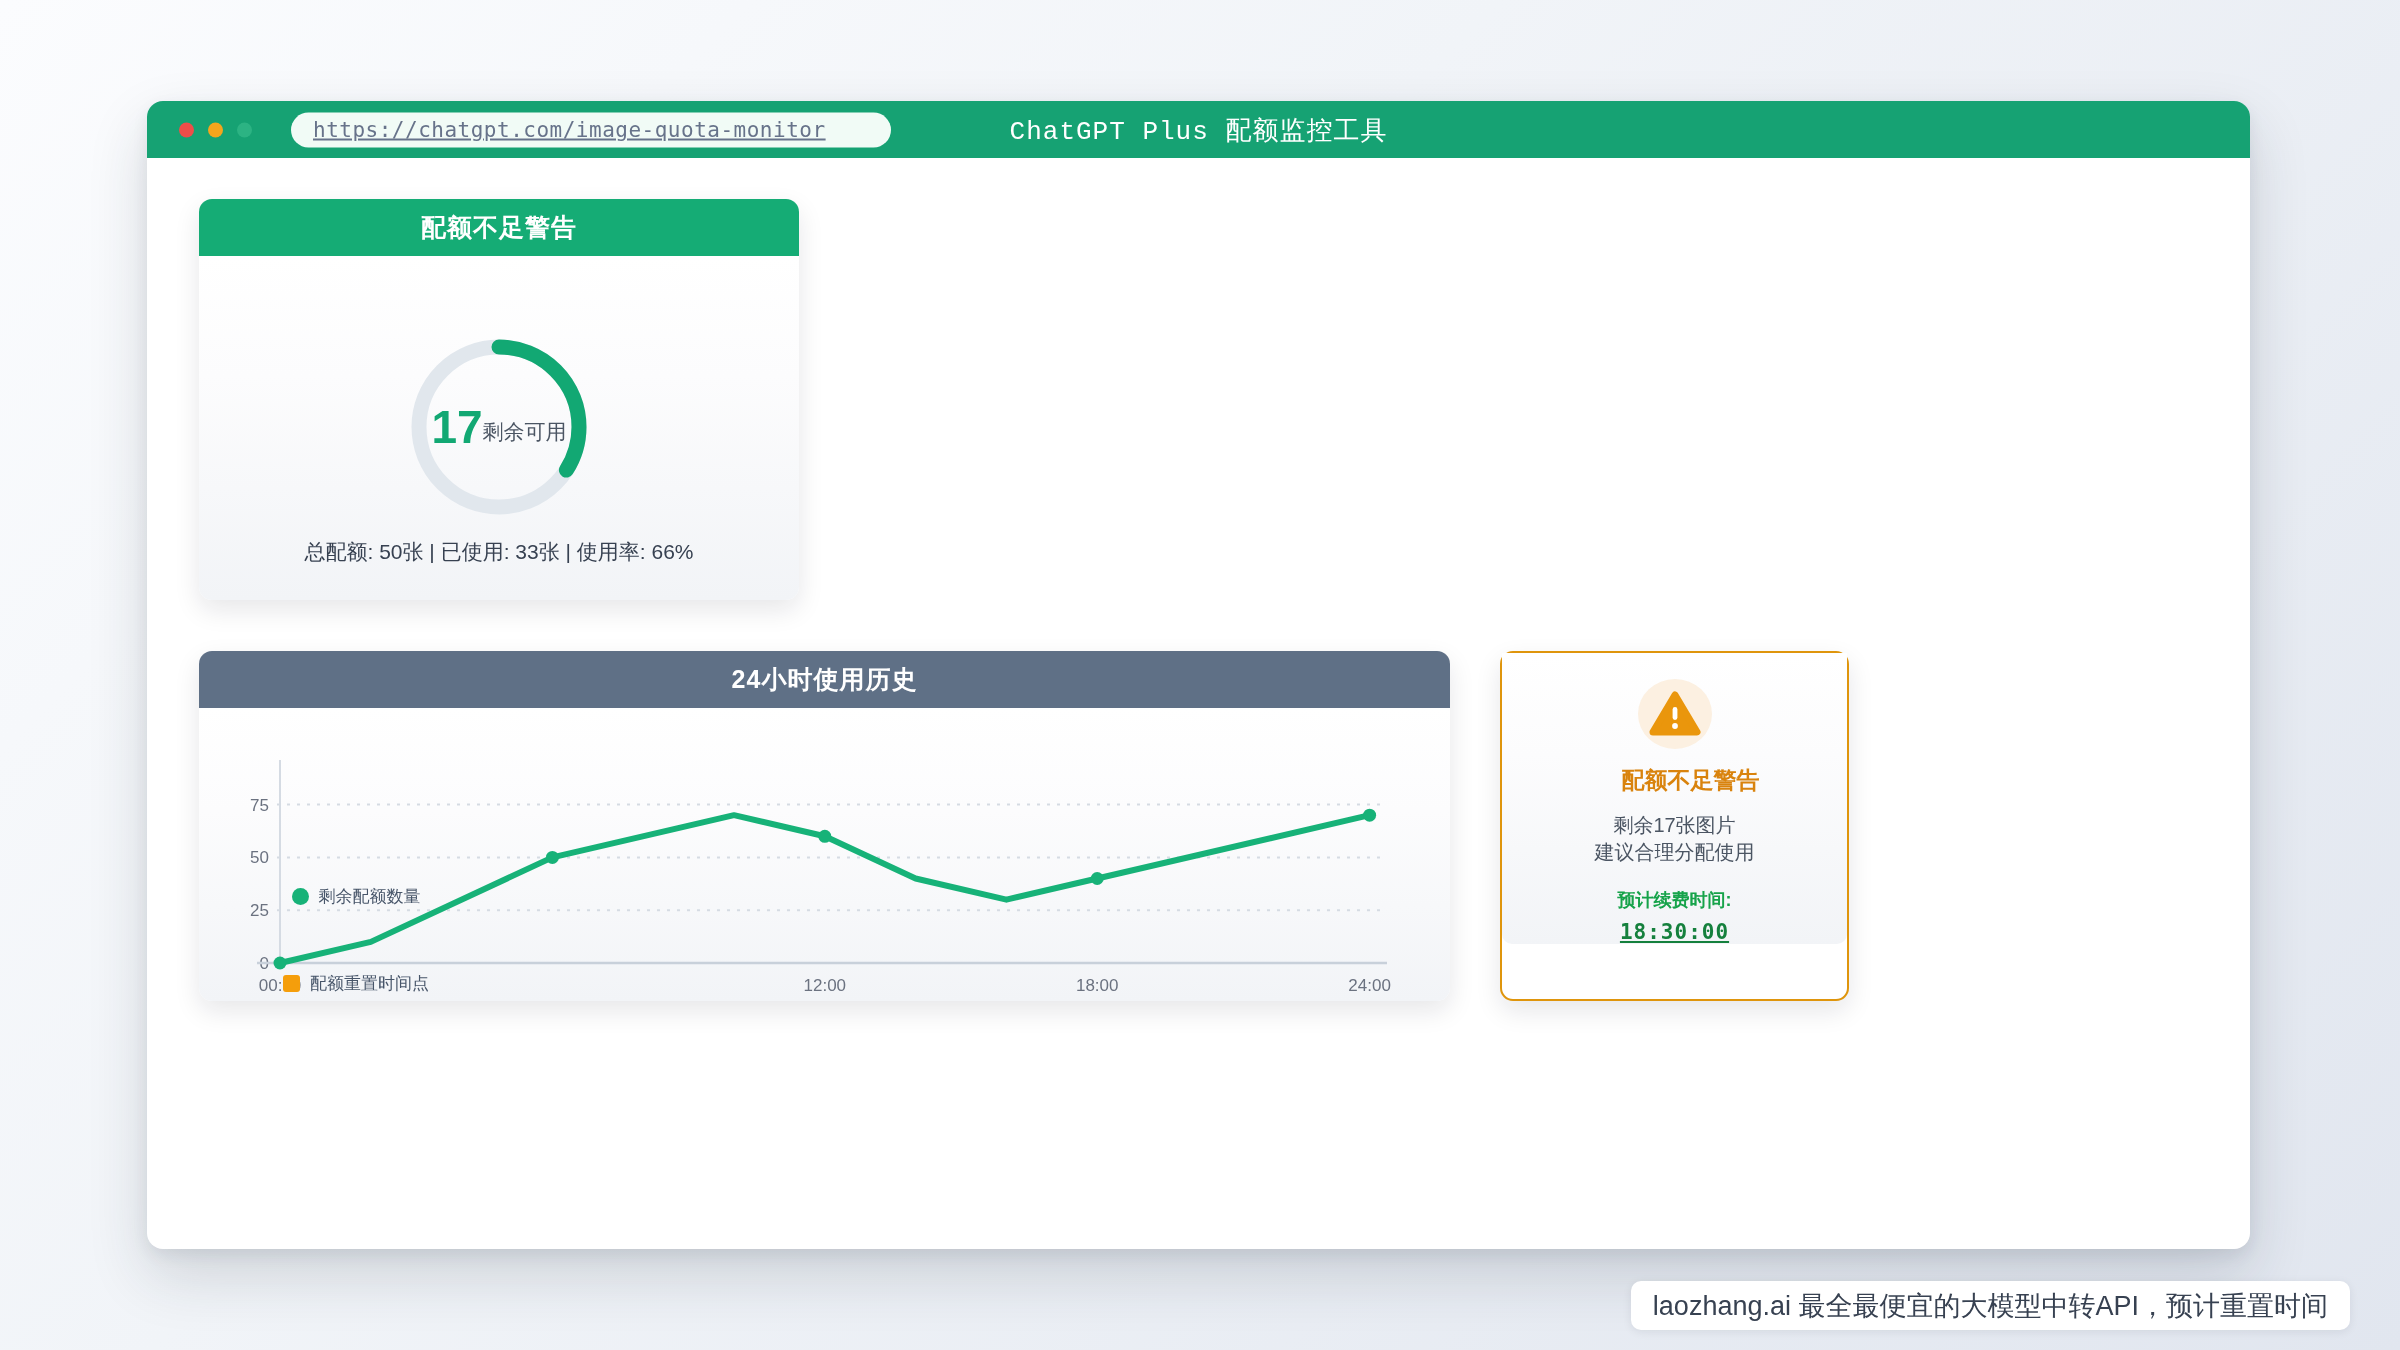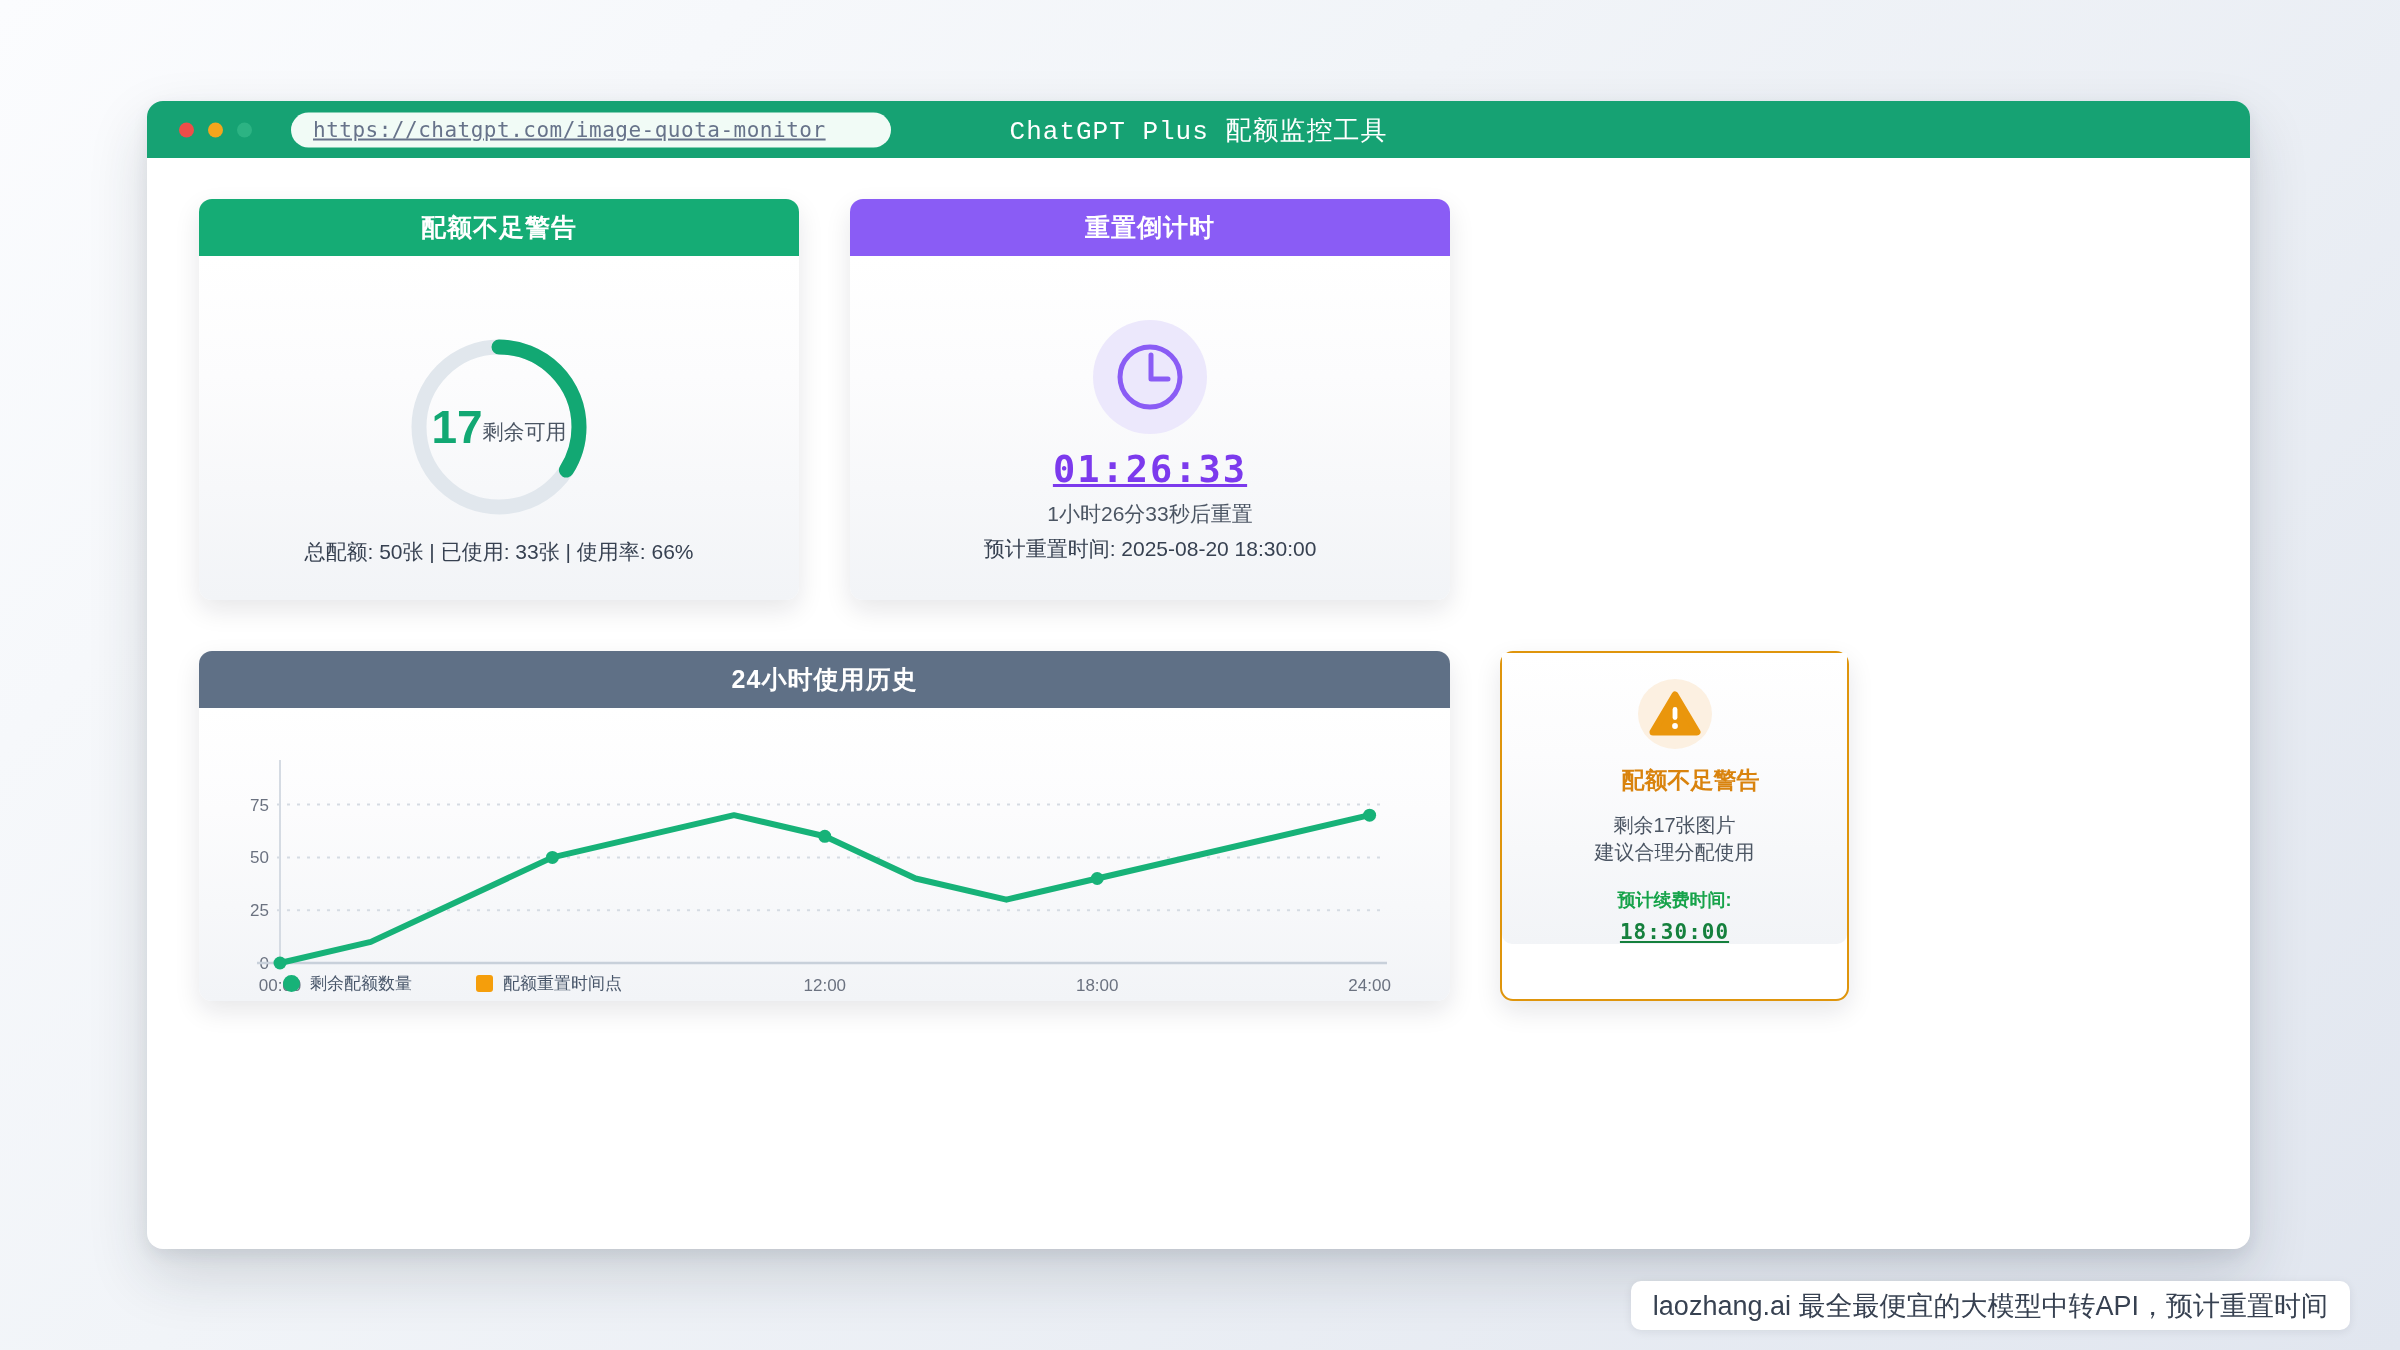--- a/index.html
+++ b/index.html
@@ -81,21 +81,21 @@
   }
   .countdown-time { margin-top:14px; font-size:37px; font-weight:700; color:#7c3aed; letter-spacing:2px; }
   .countdown-sub  { margin-top:9px; font-size:21px; color:#4b5563; }
   .countdown-est  { margin-top:7px; font-size:21px; color:#374151; }
 
   
   .chart-body { position:relative; padding:0; display:block; }
   .chart-body svg { display:block; width:1247px; height:291px; }
   svg text { font-family:"Liberation Sans","DejaVu Sans",sans-serif; }
   .chart-legend {
-    position:absolute; left:84px; bottom:6px; display:flex; gap:64px; align-items:center;
+    position:absolute; left:84px; bottom:6px; display:flex; gap:64px; align-items:center;flex-direction:column;
   }
   .legend-item { display:flex; align-items:center; gap:10px; font-size:17px; color:#475569; cursor:pointer; }
   .legend-dot    { width:17px; height:17px; border-radius:50%; background:#17b278; }
   .legend-square { width:17px; height:17px; border-radius:3px; background:#f59e0b; }
 
   
   .card-alert .card-body { padding-top:26px; }
   .warn-badge {
     width:74px; height:74px; border-radius:50%; background:#fcf0e1;
     display:flex; align-items:center; justify-content:center;
@@ -139,34 +139,20 @@
         </svg>
         <div class="donut-center">
           <div class="donut-value">17</div>
           <div class="donut-label">剩余可用</div>
         </div>
       </div>
       <div class="quota-stats">总配额: 50张 | 已使用: 33张 | 使用率: 66%</div>
     </div>
   </div>
 
-  <div class="card card-countdown">
-    <div class="card-header">重置倒计时</div>
-    <div class="card-body">
-      <div class="clock-badge">
-        <svg width="76" height="76" viewBox="0 0 76 76">
-          <circle cx="38" cy="38" r="30" fill="none" stroke="#8a5cf5" stroke-width="5"></circle>
-          <path d="M39 16 L39 40 L56 40" fill="none" stroke="#8a5cf5" stroke-width="5" stroke-linecap="round" stroke-linejoin="round"></path>
-        </svg>
-      </div>
-      <div class="countdown-time mono">01:26:33</div>
-      <div class="countdown-sub">1小时26分33秒后重置</div>
-      <div class="countdown-est">预计重置时间: 2025-08-20 18:30:00</div>
-    </div>
-  </div>
 
   <div class="card card-history">
     <div class="card-header">24小时使用历史</div>
     <div class="card-body chart-body">
       <svg id="usage-chart" viewBox="0 0 1247 291">
           <text x="70" y="261" text-anchor="end" fill="#6b7280" font-size="17">0</text>
           <line x1="78" x2="1188" y1="202.2" y2="202.2" stroke="#d5dbe3" stroke-width="2" stroke-dasharray="3 7"></line>
           <text x="70" y="208.2" text-anchor="end" fill="#6b7280" font-size="17">25</text>
           <line x1="78" x2="1188" y1="149.39999999999998" y2="149.39999999999998" stroke="#d5dbe3" stroke-width="2" stroke-dasharray="3 7"></line>
           <text x="70" y="155.39999999999998" text-anchor="end" fill="#6b7280" font-size="17">50</text>

